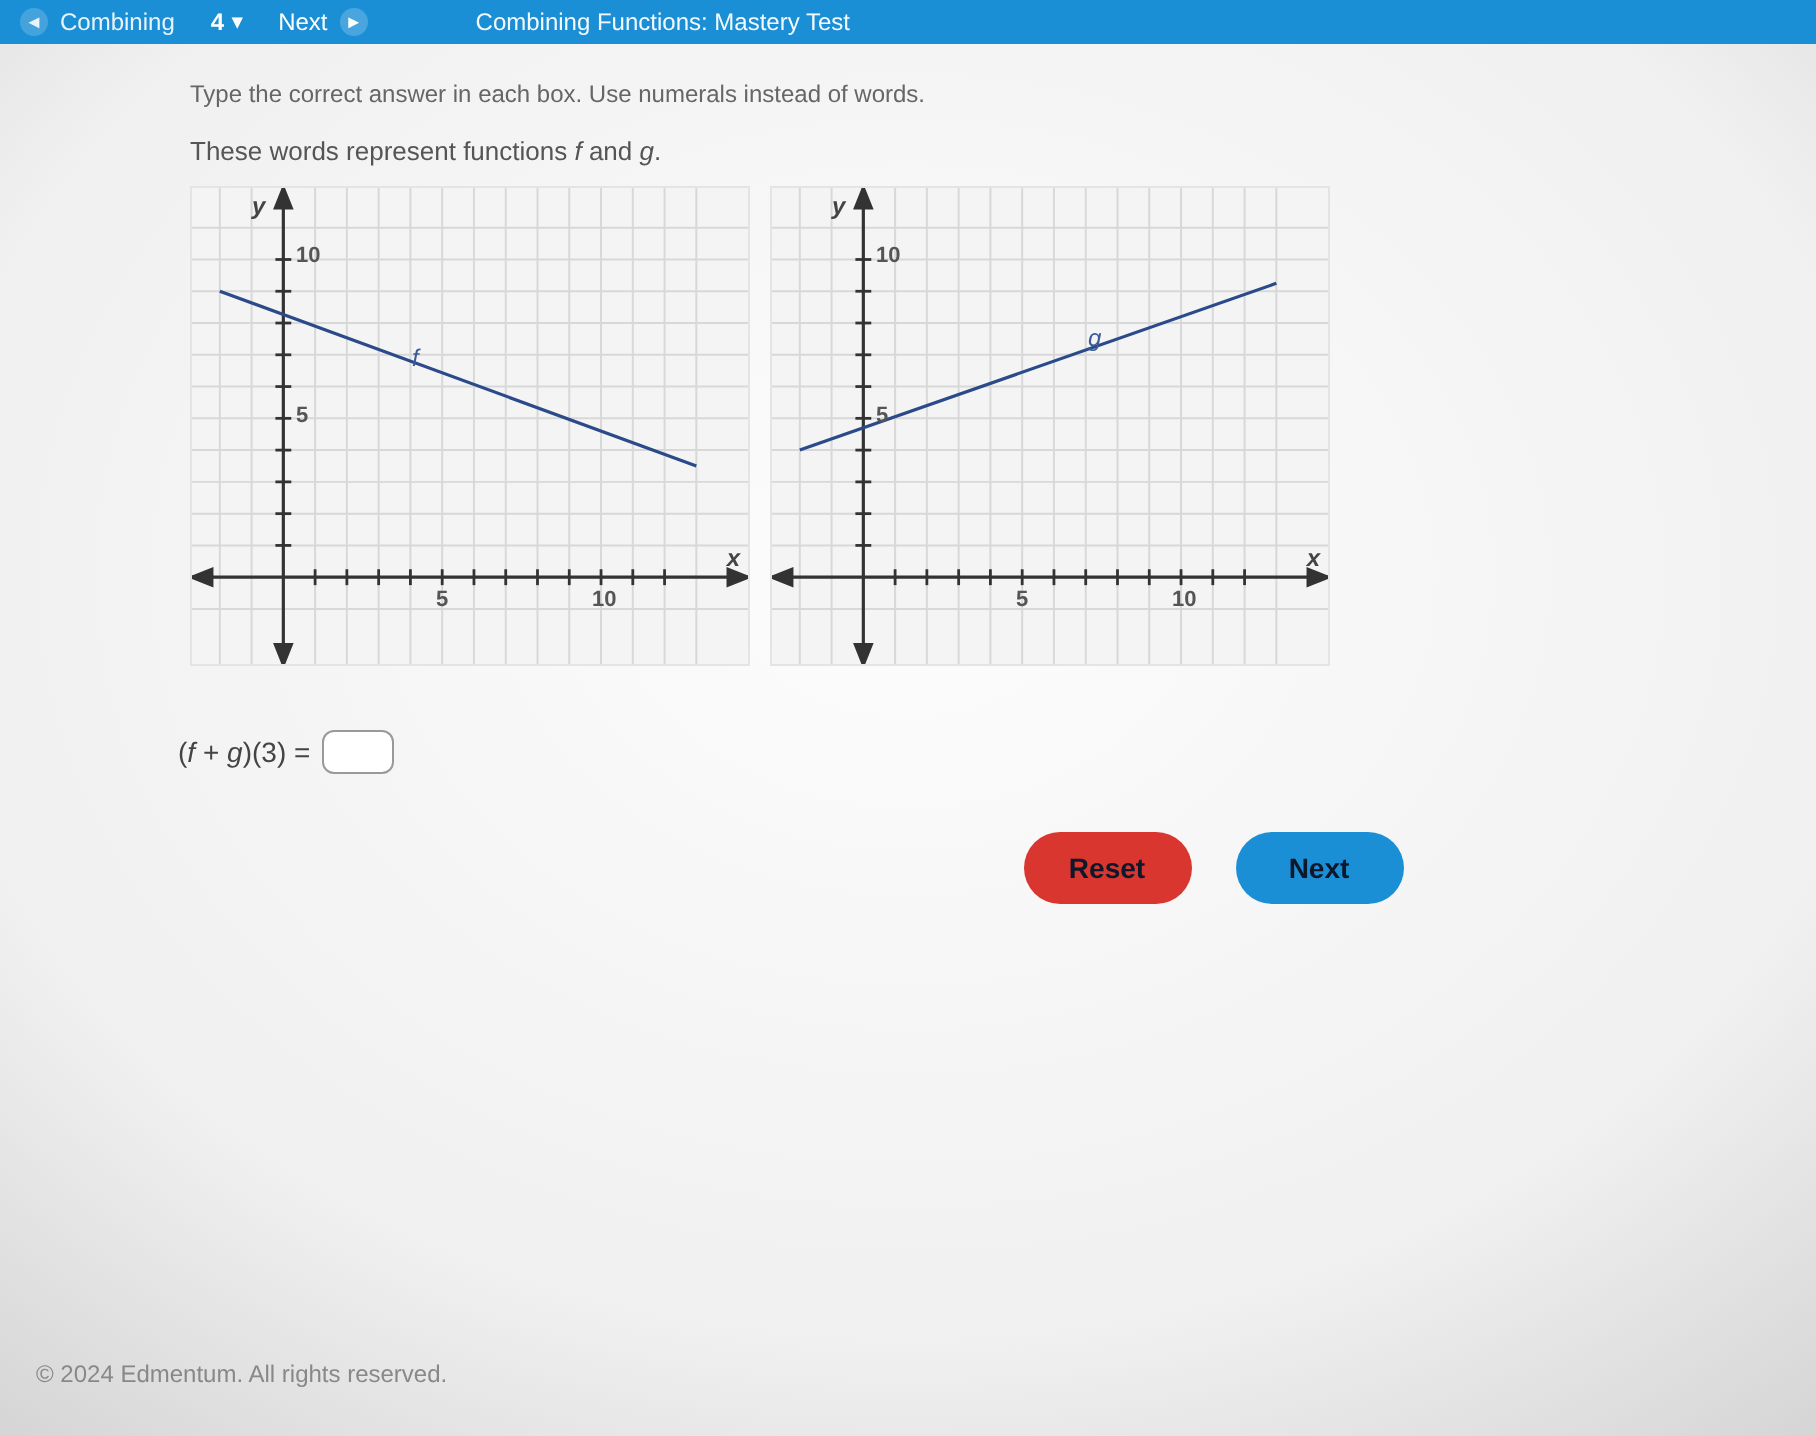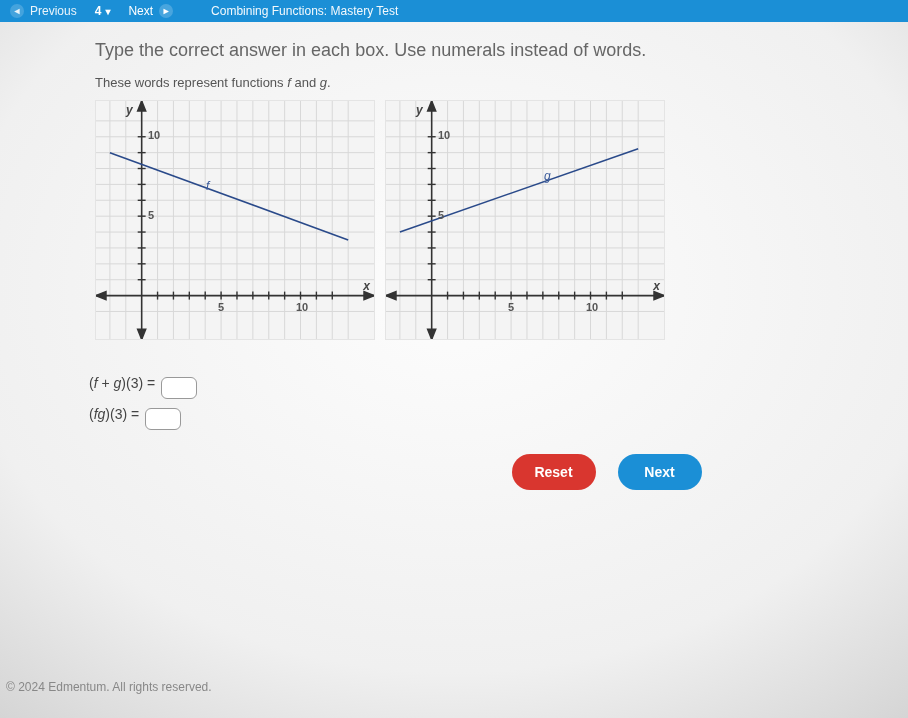--- a/index.html
+++ b/index.html
@@ -24,29 +24,29 @@
     display: flex;
     align-items: center;
     font-size: 12px;
     padding: 0 10px;
     gap: 18px;
     overflow: hidden;
   }
   .topbar .prev { display:flex; align-items:center; gap:6px; opacity:.9;}
   .topbar .page-ind { display:flex; align-items:center; gap:4px; color:#fff; font-weight:bold;}
   .topbar .next { display:flex; align-items:center; gap:6px; }
-  .topbar .title { margin-left:20px; opacity:.95;}
+  .topbar .title { margin-left:36px; opacity:.95;}
   .chev { font-size:10px; }
   .circ-icon { width:14px; height:14px; border-radius:50%; background:#fff3; display:inline-flex; align-items:center; justify-content:center; font-size:9px;}
   
   .content {
     padding: 18px 50px 0 95px;
     color: #555;
   }
-  .instr { font-size: 18px; color:#666; margin-bottom: 14px; }
+  .instr { font-size: 12px; color:#666; margin-bottom: 14px; }
   .subinstr { font-size: 13px; color:#555; margin-bottom: 10px; }
   .subinstr .it { font-style: italic; }
   
   .graphs {
     display: flex;
     gap: 10px;
     margin-bottom: 28px;
   }
   .graph {
     width: 280px;
@@ -54,21 +54,21 @@
     background: #f4f4f4;
     position: relative;
     border: 1px solid #e4e4e4;
   }
   .graph svg { position:absolute; inset:0; }
   .axis-lbl { position:absolute; font-size:12px; font-style:italic; color:#444; font-weight:bold;}
   .tick-lbl { position:absolute; font-size:11px; color:#555;font-weight:bold; }
   .fn-lbl { position:absolute; font-size:12px; font-style:italic; color:#3a5a9a; }
   
   .questions { font-size: 14px; color:#444; line-height: 2.2; margin-left:-6px;}
-  .qrow { display:flex; align-items:flex-end; gap:6px; }
+  .qrow { display:flex; align-items:center; gap:6px; }
   .qrow .lhs { font-style: normal; }
   .qrow .it { font-style: italic; }
   .ans-box {
     display:inline-block;
     width: 36px;
     height: 22px;
     border: 1px solid #999;
     border-radius: 6px;
     background: #fff;
     font-size:13px;
@@ -80,45 +80,45 @@
     display:flex;
     gap: 22px;
     justify-content: center;
     margin: 24px 0 0 260px;
   }
   .btn {
     min-width: 84px;
     height: 36px;
     border: none;
     border-radius: 18px;
-    color: #ffffff;
+    color: #0f172a;
     font-size: 14px;
     font-weight: bold;
     cursor: pointer;
     display:flex; align-items:center; justify-content:center;
   }
   .btn-reset { background: #d9362f; }
   .btn-next  { background: #1b8fd6; }
   
   .footer {
     position: absolute;
-    left: 6px;
+    left: 18px;
     bottom: 24px;
     font-size: 12px;
     color: #888;
   }
 </style>
 </head>
 <body>
 <div class="page-wrap">
 
 <div class="topbar">
   <div class="prev">
     <span class="circ-icon">◄</span>
-    <span>Previous</span>
+    <span>Combining</span>
   </div>
   <div class="page-ind">
     <span>4</span>
     <span class="chev">▾</span>
   </div>
   <div class="next">
     <span>Next</span>
     <span class="circ-icon">►</span>
   </div>
   <div class="title">Combining Functions: Mastery Test</div>
@@ -291,26 +291,20 @@
     </div>
   </div>
 
   <div class="questions">
     <div class="qrow">
       <span class="lhs">
         <span>(</span><span class="it">f</span><span> + </span><span class="it">g</span><span>)(3) =</span>
       </span>
       <input type="text" class="ans-box" style="">
     </div>
-    <div class="qrow">
-      <span class="lhs">
-        <span>(</span><span class="it">fg</span><span>)(3) =</span>
-      </span>
-      <input type="text" class="ans-box" style="">
-    </div>
   </div>
 
   <div class="btn-row">
     <button class="btn btn-reset">
       <span>Reset</span>
     </button>
     <button class="btn btn-next">
       <span>Next</span>
     </button>
   </div>

